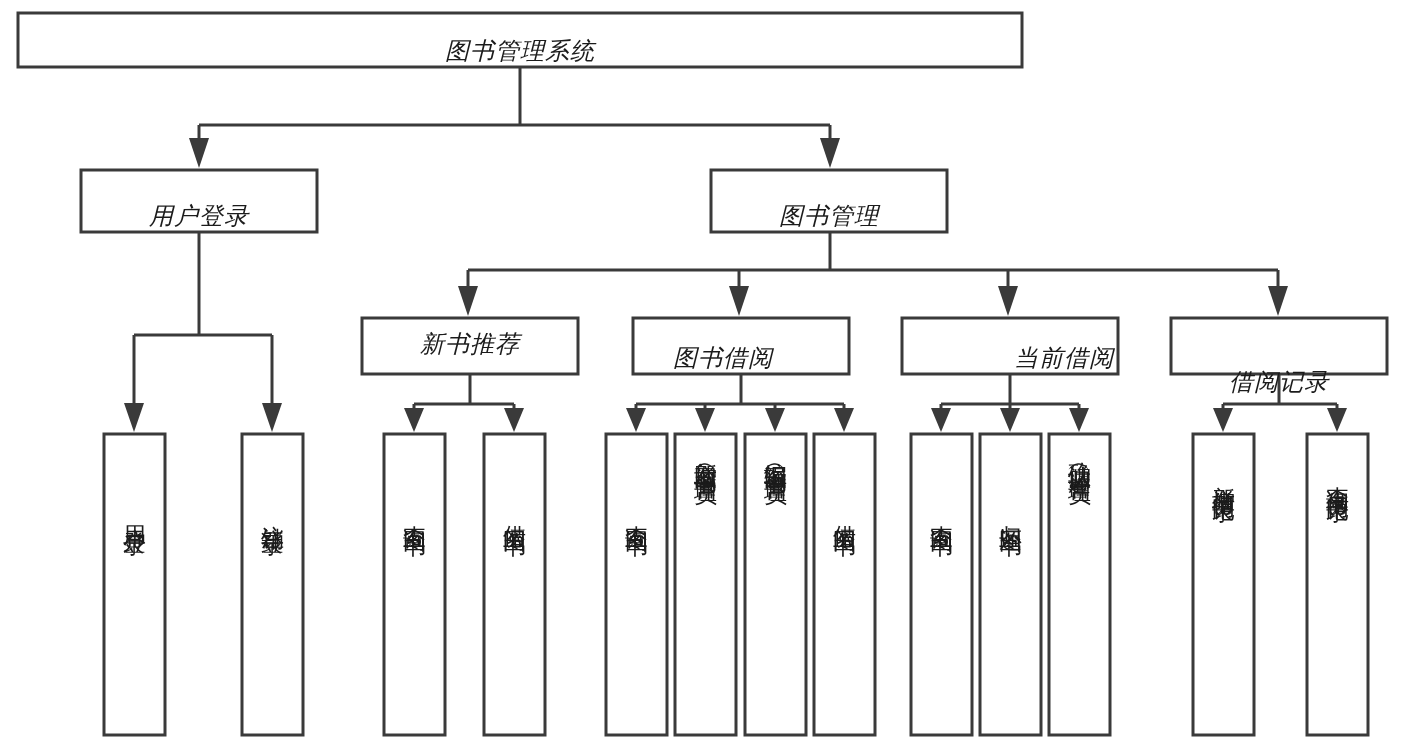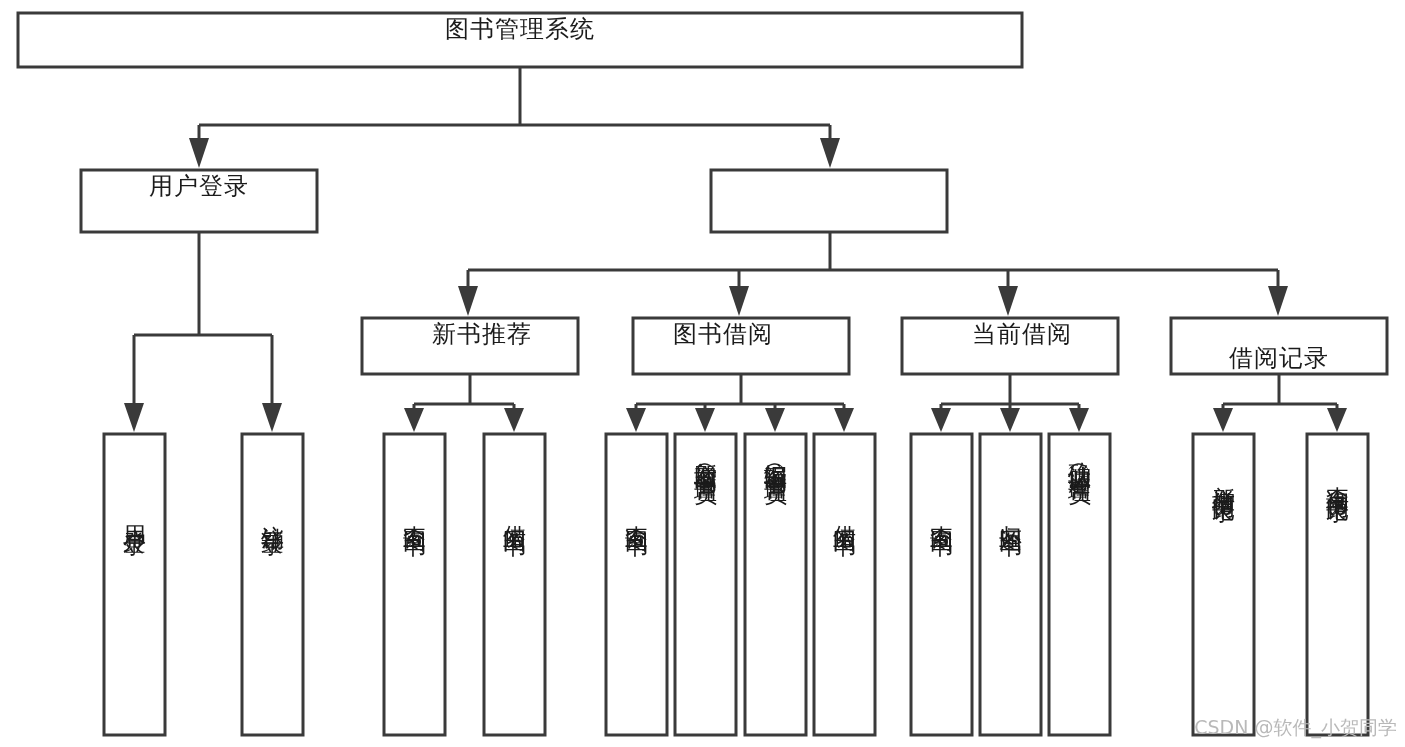--- a/index.html
+++ b/index.html
@@ -54,23 +54,24 @@
     font-family: "DejaVu Sans", "Liberation Sans", sans-serif;
     font-size: 23px;
     line-height: 1;
     letter-spacing: 3px;
     color: #1b1b1b;
     white-space: nowrap;
   }
   .hlabel-wrap {
     position: absolute;
     display: flex;
-    align-items: flex-start;
+    align-items: flex-end;
     justify-content: center;
     pointer-events: none;
+    font-style: italic;
   }
   .hlabel-text {
     font-family: "DejaVu Sans", "Liberation Sans", sans-serif;
     font-size: 24px;
     color: #1b1b1b;
     white-space: nowrap;
     letter-spacing: 1px;
   }
   .watermark {
     position: absolute;
@@ -183,30 +184,33 @@
   </svg>
 
   <div class="hlabel-wrap" style="left:18px; top:13px; width:1004px; height:54px;">
     <span class="hlabel-text">图书管理系统</span>
   </div>
 
   <div class="hlabel-wrap" style="left:81px; top:170px; width:236px; height:62px;">
     <span class="hlabel-text">用户登录</span>
   </div>
 
-
-  <div class="hlabel-wrap" style="left:362px; top:318px; width:216px; height:56px;margin-left:12px;">
+  <div class="hlabel-wrap" style="left:711px; top:170px; width:236px; height:62px;">
+    <span class="hlabel-text">图书管理</span>
+  </div>
+
+  <div class="hlabel-wrap" style="left:362px; top:304px; width:216px; height:56px;">
     <span class="hlabel-text">新书推荐</span>
   </div>
 
   <div class="hlabel-wrap" style="left:633px; top:318px; width:180px; height:56px;">
     <span class="hlabel-text">图书借阅</span>
   </div>
 
-  <div class="hlabel-wrap" style="left:914px; top:318px; width:216px; height:56px;">
+  <div class="hlabel-wrap" style="left:956px; top:318px; width:216px; height:56px;">
     <span class="hlabel-text">当前借阅</span>
   </div>
 
   <div class="hlabel-wrap" style="left:1171px; top:318px; width:216px; height:56px;margin-top:24px;">
     <span class="hlabel-text">借阅记录</span>
   </div>
 
   <div class="vlabel-wrap" style="left:104px; top:507px; width:61px; height:240px;">
     <span class="vlabel-text">用户登录</span>
   </div>
@@ -252,15 +256,14 @@
   </div>
 
   <div class="vlabel-wrap" style="left:1193px; top:468px; width:61px; height:270px;">
     <span class="vlabel-text">新增借阅记录</span>
   </div>
 
   <div class="vlabel-wrap" style="left:1307px; top:468px; width:61px; height:270px;">
     <span class="vlabel-text">查询借阅记录</span>
   </div>
 
-  <div class="watermark">CSDN @软件_小贺同学</div>
 
 </div>
 
 </body></html>

